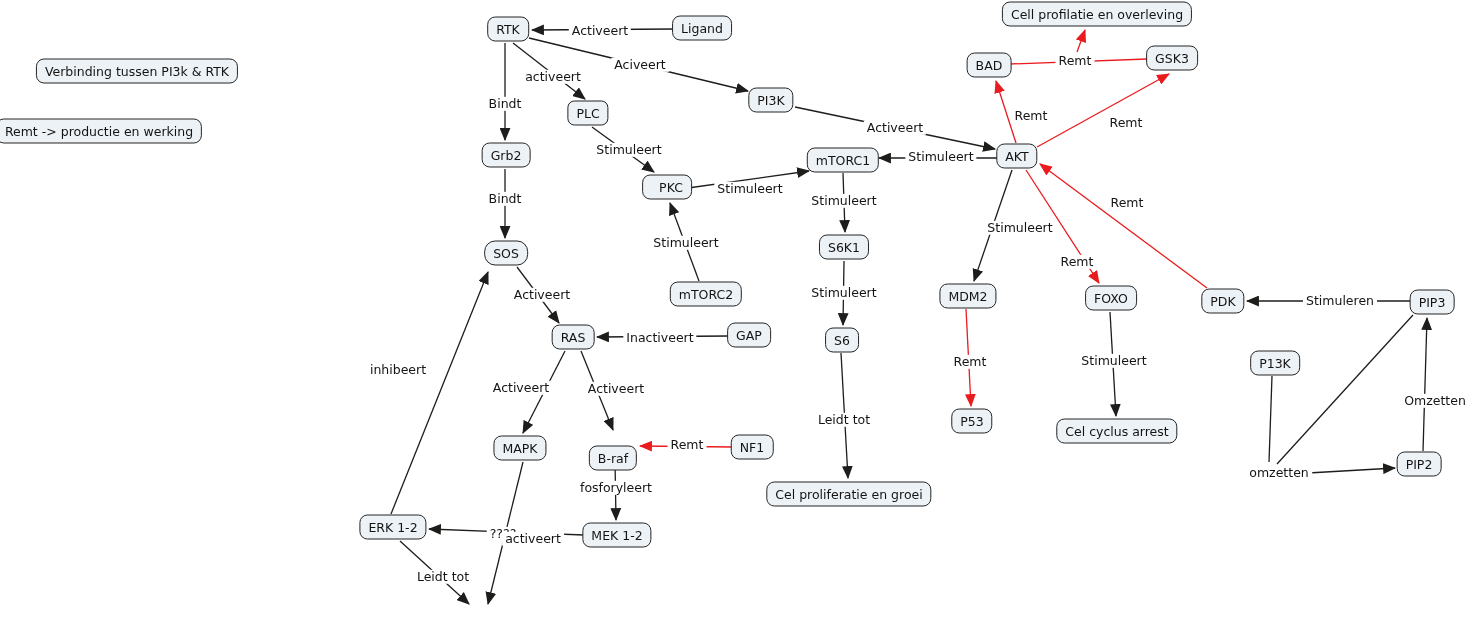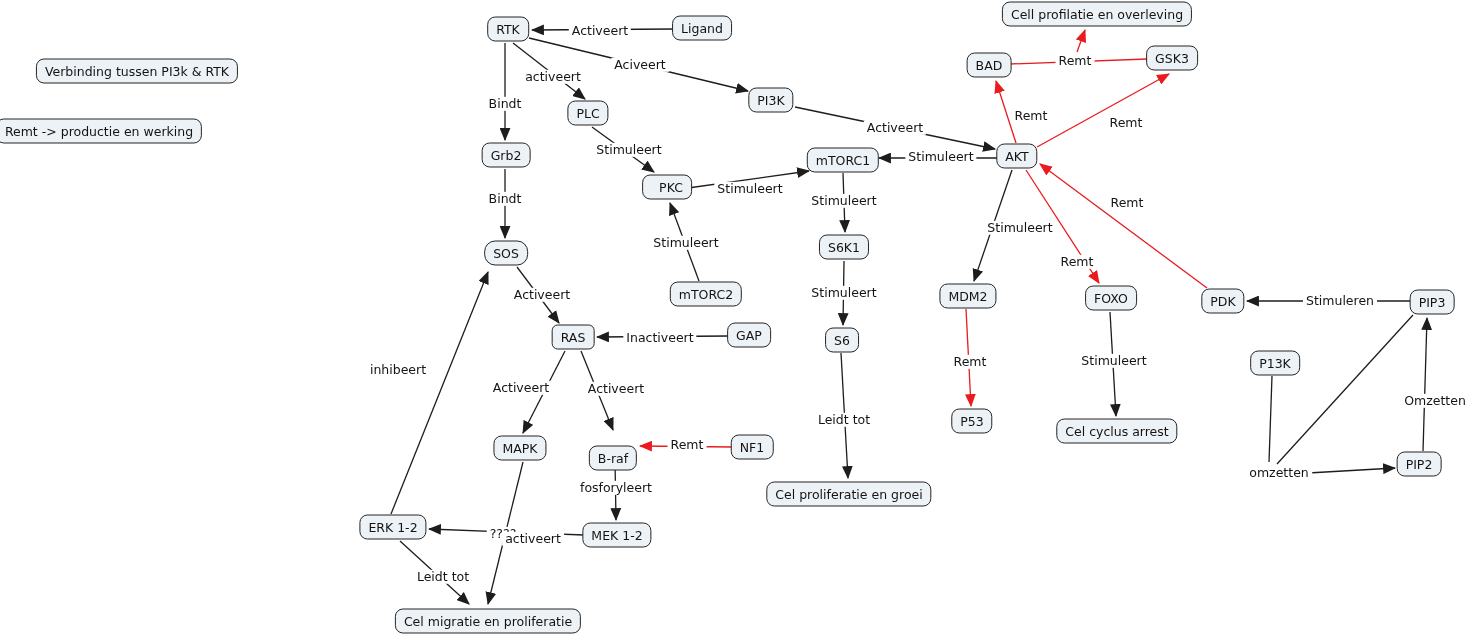--- a/index.html
+++ b/index.html
@@ -102,43 +102,42 @@
     <div class="edge-label" style="left: 443px; top: 577px;">Leidt tot</div>
     <div class="edge-label" style="left: 970px; top: 362px;">Remt</div>
     <div class="edge-label" style="left: 1114px; top: 361px;">Stimuleert</div>
     <div class="edge-label" style="left: 1340px; top: 301px;">Stimuleren</div>
     <div class="edge-label" style="left: 1435px; top: 401px;">Omzetten</div>
     <div class="edge-label" style="left: 1279px; top: 473px;">omzetten</div>
     <div class="node" style="left: 137px; top: 71px;">Verbinding tussen PI3k &amp; RTK</div>
     <div class="node" style="left: 99px; top: 131px;">Remt -&gt; productie en werking</div>
     <div class="node" style="left: 508px; top: 29px;">RTK</div>
     <div class="node" style="left: 702px; top: 28px;">Ligand</div>
-    <div class="node" style="left: 588px; top: 113px;">PLC</div>
+    <div class="node" style="left: 588px; top: 113px; border-radius: 7px;">PLC</div>
     <div class="node" style="left: 771px; top: 100px;">PI3K</div>
     <div class="node" style="left: 506px; top: 155px;">Grb2</div>
     <div class="node" style="left: 667px; top: 187px; padding-left: 16px;">PKC</div>
     <div class="node" style="left: 843px; top: 160px;">mTORC1</div>
     <div class="node" style="left: 1017px; top: 156px;">AKT</div>
     <div class="node" style="left: 989px; top: 65px;">BAD</div>
     <div class="node" style="left: 1172px; top: 58px;">GSK3</div>
     <div class="node" style="left: 1097px; top: 14px;">Cell profilatie en overleving</div>
     <div class="node" style="left: 506px; top: 253px; border-radius: 11px;">SOS</div>
     <div class="node" style="left: 706px; top: 294px;">mTORC2</div>
     <div class="node" style="left: 844px; top: 247px;">S6K1</div>
     <div class="node" style="left: 842px; top: 340px;">S6</div>
-    <div class="node" style="left: 573px; top: 337px; border-radius: 6px;">RAS</div>
+    <div class="node" style="left: 573px; top: 337px;">RAS</div>
     <div class="node" style="left: 749px; top: 335px;">GAP</div>
     <div class="node" style="left: 968px; top: 296px;">MDM2</div>
     <div class="node" style="left: 1111px; top: 298px;">FOXO</div>
     <div class="node" style="left: 1223px; top: 301px;">PDK</div>
     <div class="node" style="left: 1432px; top: 302px;">PIP3</div>
     <div class="node" style="left: 1275px; top: 363px;">P13K</div>
     <div class="node" style="left: 972px; top: 421px;">P53</div>
     <div class="node" style="left: 1117px; top: 431px;">Cel cyclus arrest</div>
     <div class="node" style="left: 1419px; top: 464px;">PIP2</div>
     <div class="node" style="left: 520px; top: 448px;">MAPK</div>
     <div class="node" style="left: 613px; top: 446px; margin-top: 12px;">B-raf</div>
     <div class="node" style="left: 752px; top: 447px;">NF1</div>
     <div class="node" style="left: 393px; top: 527px;">ERK 1-2</div>
     <div class="node" style="left: 617px; top: 535px;">MEK 1-2</div>
     <div class="node" style="left: 849px; top: 494px;">Cel proliferatie en groei</div>
-    <div class="node" style="left: 488px; top: 621px;">Cel migratie en proliferatie</div>
   </div>
 
 </body></html>

